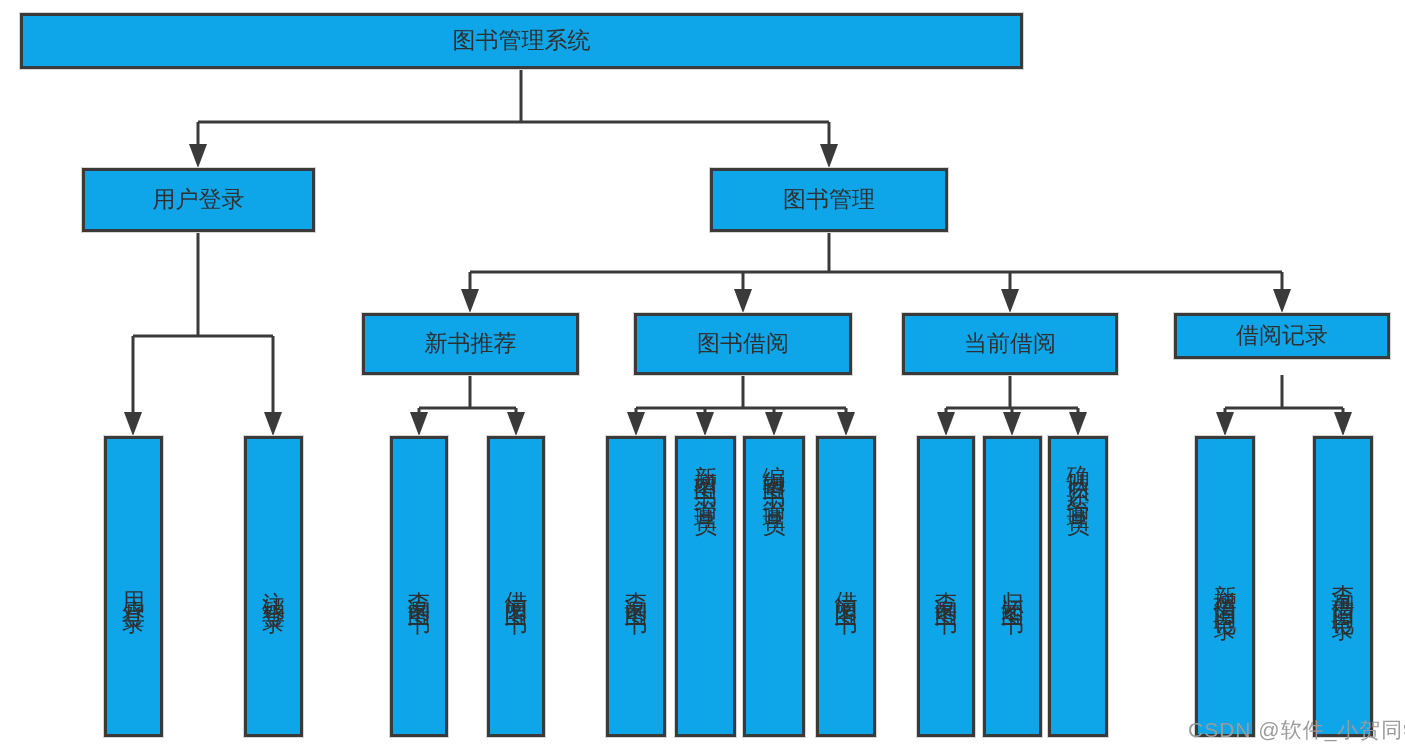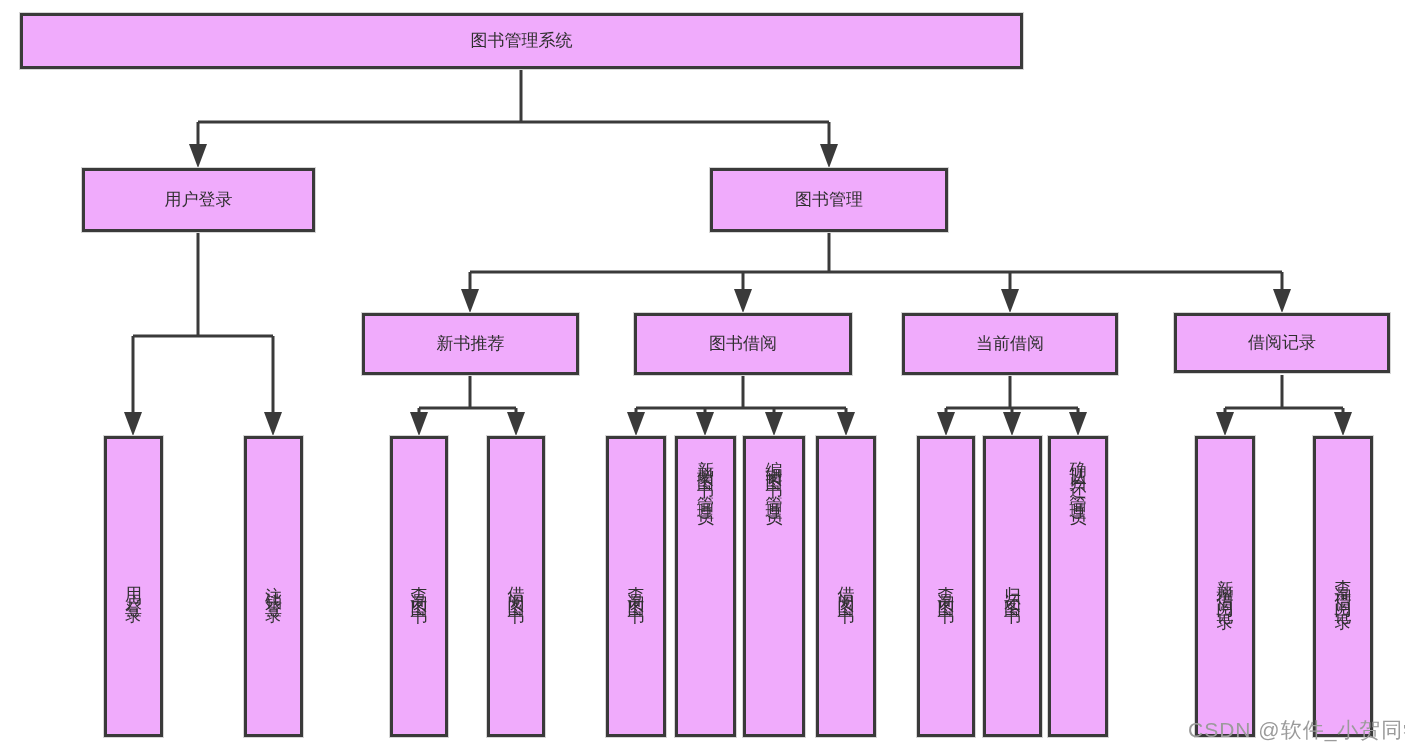--- a/index.html
+++ b/index.html
@@ -10,38 +10,38 @@
   }
   html,body{margin:0;padding:0;background:var(--bg-color);}
   .canvas{
     position:relative;width:1405px;height:747px;background:var(--bg-color);
     overflow:hidden;font-family:"Liberation Sans",sans-serif;color:var(--text-color);
   }
   #connectors{position:absolute;left:0;top:0;width:1405px;height:747px;z-index:0;}
   #connectors polyline{fill:none;stroke:var(--line-color);stroke-width:3;}
   #connectors polygon{fill:var(--line-color);stroke:none;}
   .node{
-    position:absolute;box-sizing:border-box;background:#f0abfc;
+    position:absolute;box-sizing:border-box;background:#0ea5e9;
     border:3px solid var(--line-color);
     box-shadow:0 0 0 1px #d6d6d6;
     display:flex;align-items:center;justify-content:center;
-    font-size:17px;line-height:1.2;z-index:1;white-space:nowrap;
+    font-size:23px;line-height:1.2;z-index:1;white-space:nowrap;
   }
   .leaf .v-label{
     writing-mode:vertical-rl;letter-spacing:7px;line-height:1;white-space:normal;
   }
   .leaf.top-align{align-items:flex-start;padding-top:8px;}
   
   #n-root        {left:20px;  top:13px;  width:1003px;height:56px;}
   #n-user-login  {left:82px;  top:168px; width:233px; height:64px;}
   #n-book-mgmt   {left:710px; top:168px; width:238px; height:64px;}
   #n-rec         {left:362px; top:313px; width:217px; height:62px;}
   #n-bor         {left:634px; top:313px; width:218px; height:62px;}
   #n-cur         {left:902px; top:313px; width:216px; height:62px;}
-  #n-his         {left:1174px;top:313px; width:216px; height:60px;}
+  #n-his         {left:1174px;top:313px; width:216px; height:46px;}
   .leaf{top:436px;height:301px;}
   #l-login       {left:104px; width:59px;}
   #l-logout      {left:244px; width:59px;}
   #l-rec-query   {left:390px; width:58px;}
   #l-rec-borrow  {left:487px; width:58px;}
   #l-bor-query   {left:606px; width:60px;}
   #l-bor-add     {left:675px; width:61px;}
   #l-bor-edit    {left:743px; width:62px;}
   #l-bor-borrow  {left:816px; width:60px;}
   #l-cur-query   {left:917px; width:58px;}

